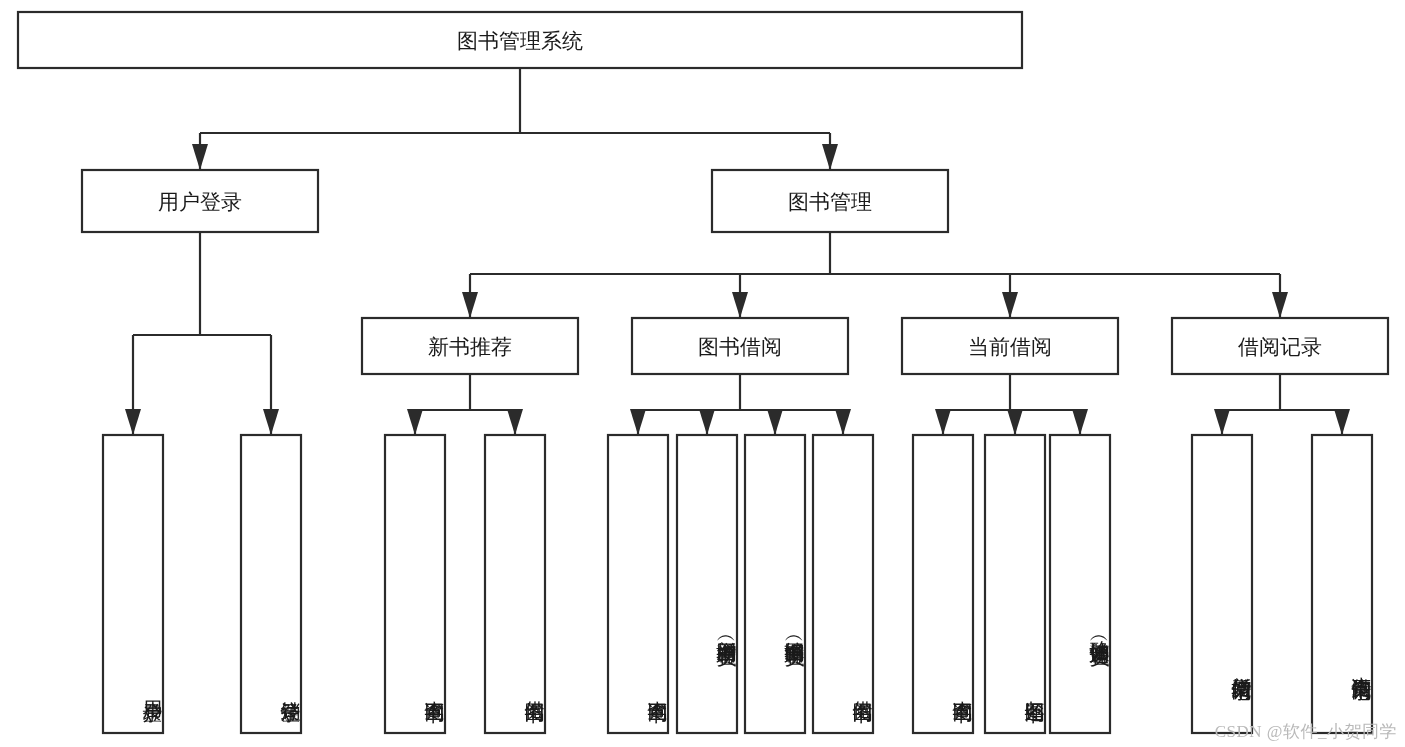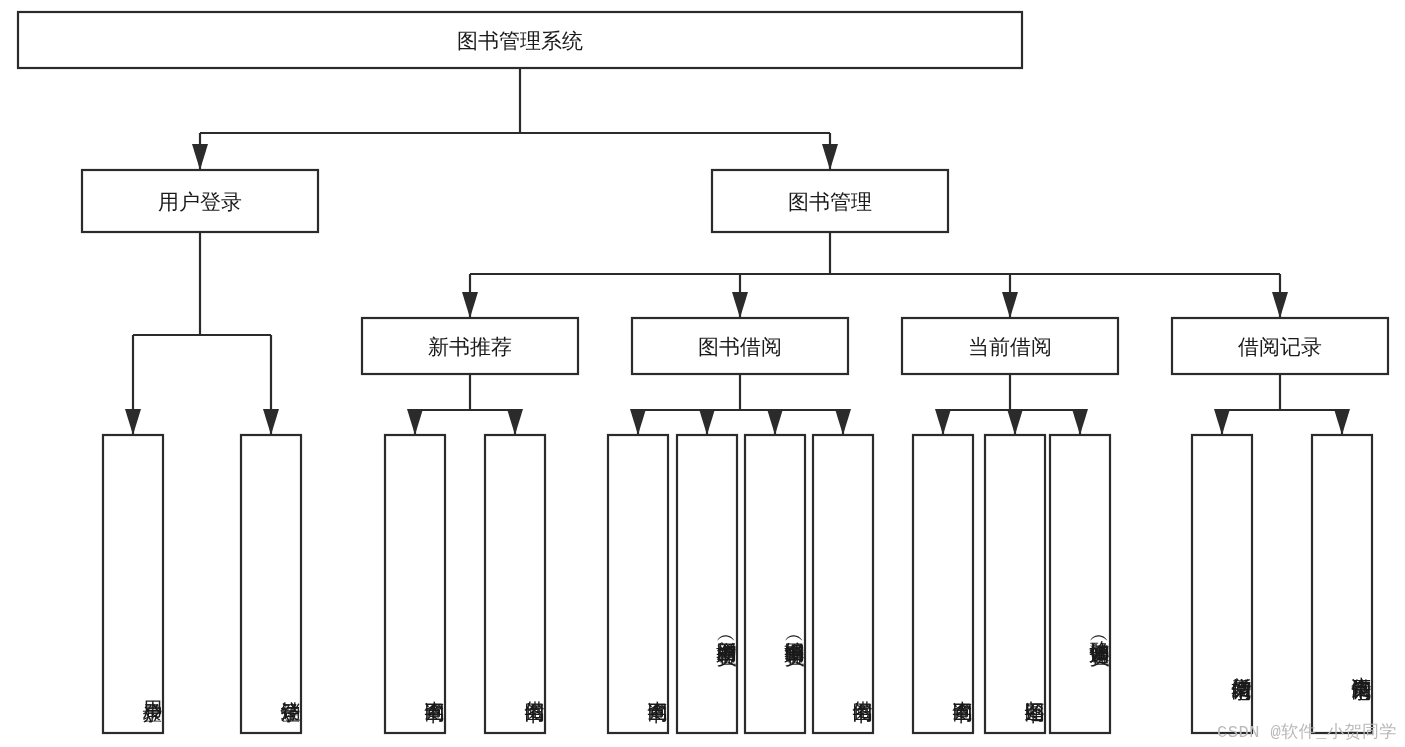--- a/index.html
+++ b/index.html
@@ -57,21 +57,21 @@
   .arrow-head {
     fill: #2b2b2b;
     stroke: none;
   }
   #watermark {
     position: absolute;
     right: 8px;
     bottom: 4px;
     font-size: 17px;
     color: #b9b9b9;
-    font-family: Liberation Mono, monospace;
+    font-family: Liberation Serif, serif;
     letter-spacing: 0.5px;
     white-space: nowrap;
   }
 </style>
 </head>
 <body>
 
 <div id="diagram-root">
   <svg id="diagram-svg" width="1405" height="747" viewBox="0 0 1405 747" xmlns="http://www.w3.org/2000/svg">
     <g id="connectors-layer">

